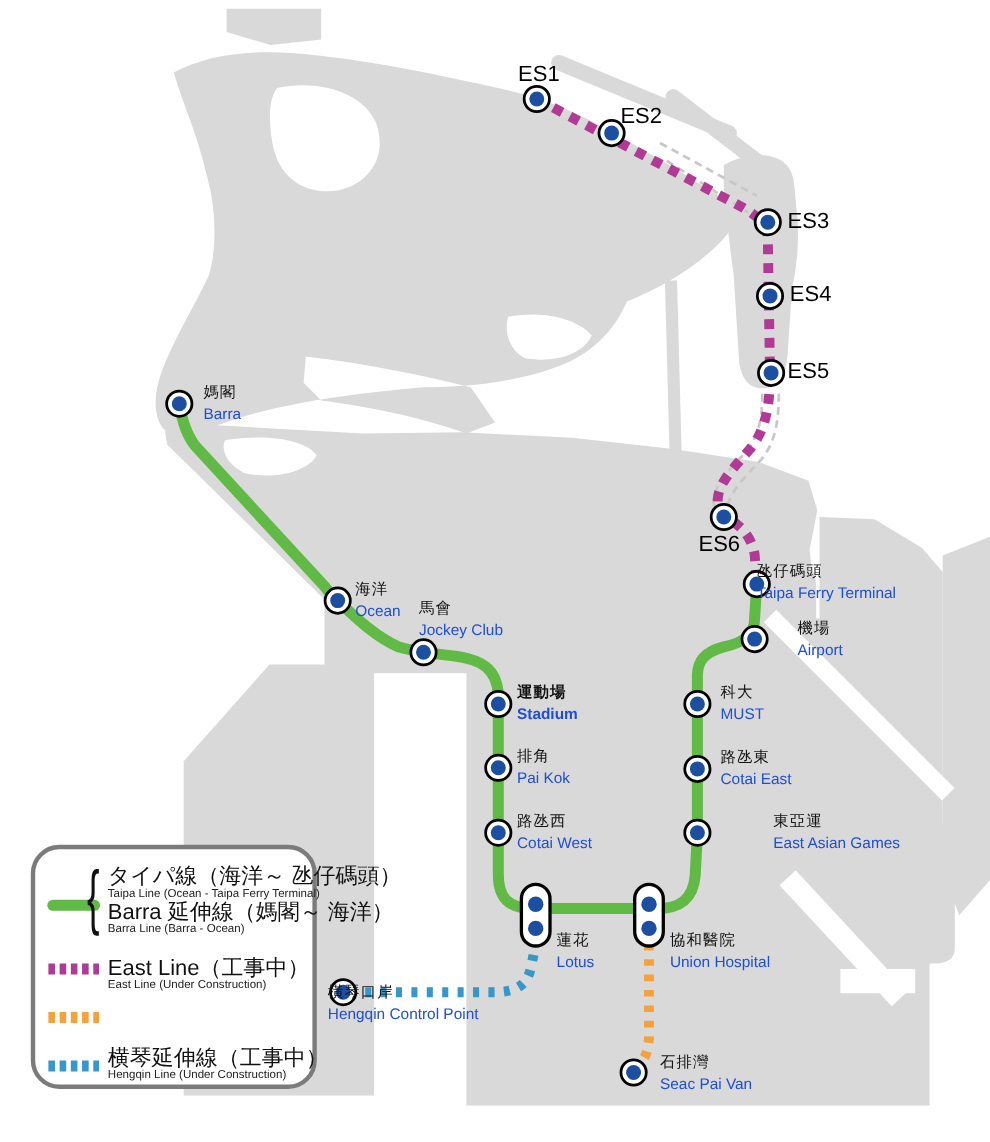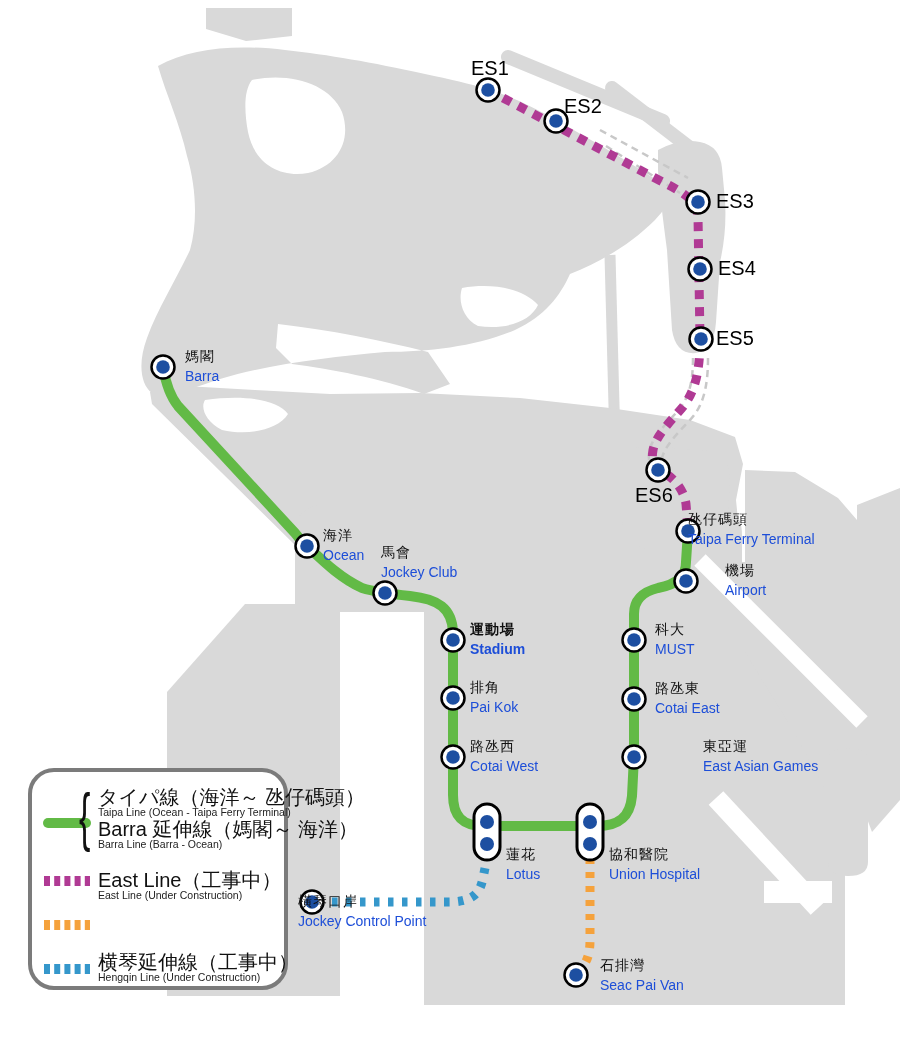--- a/index.html
+++ b/index.html
@@ -246,21 +246,21 @@
   <div class="st-label" style="left:706px;top:558px;margin-left:19px;">
     <span class="zh">機場</span>
     <span class="en">Airport</span>
   </div>
   <div class="st-label" style="left:688px;top:507px;">
     <span class="zh">氹仔碼頭</span>
     <span class="en">Taipa Ferry Terminal</span>
   </div>
   <div class="st-label" style="left:298px;top:847px;margin-top:42px;">
     <span class="zh">橫琴口岸</span>
-    <span class="en">Jockey Control Point</span>
+    <span class="en">Hengqin Control Point</span>
   </div>
   <div class="st-label" style="left:600px;top:953px;">
     <span class="zh">石排灣</span>
     <span class="en">Seac Pai Van</span>
   </div>
 
   <div class="es-label" style="left:471px;top:55px;">ES1</div>
   <div class="es-label" style="left:564px;top:93px;">ES2</div>
   <div class="es-label" style="left:716px;top:188px;">ES3</div>
   <div class="es-label" style="left:718px;top:255px;">ES4</div>

